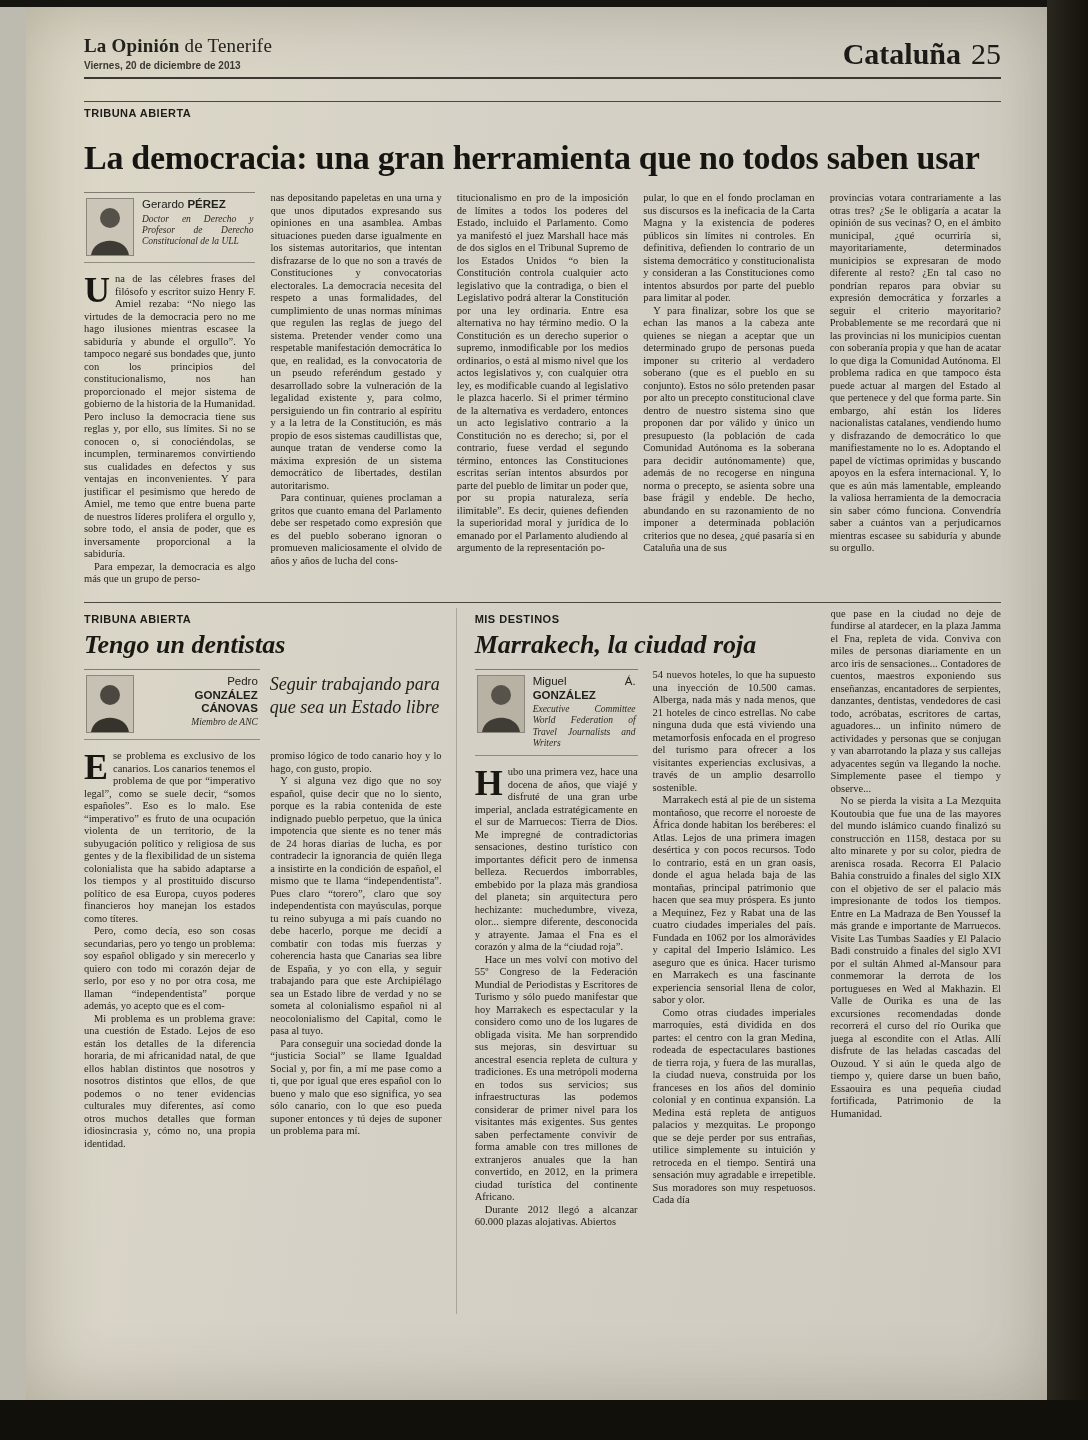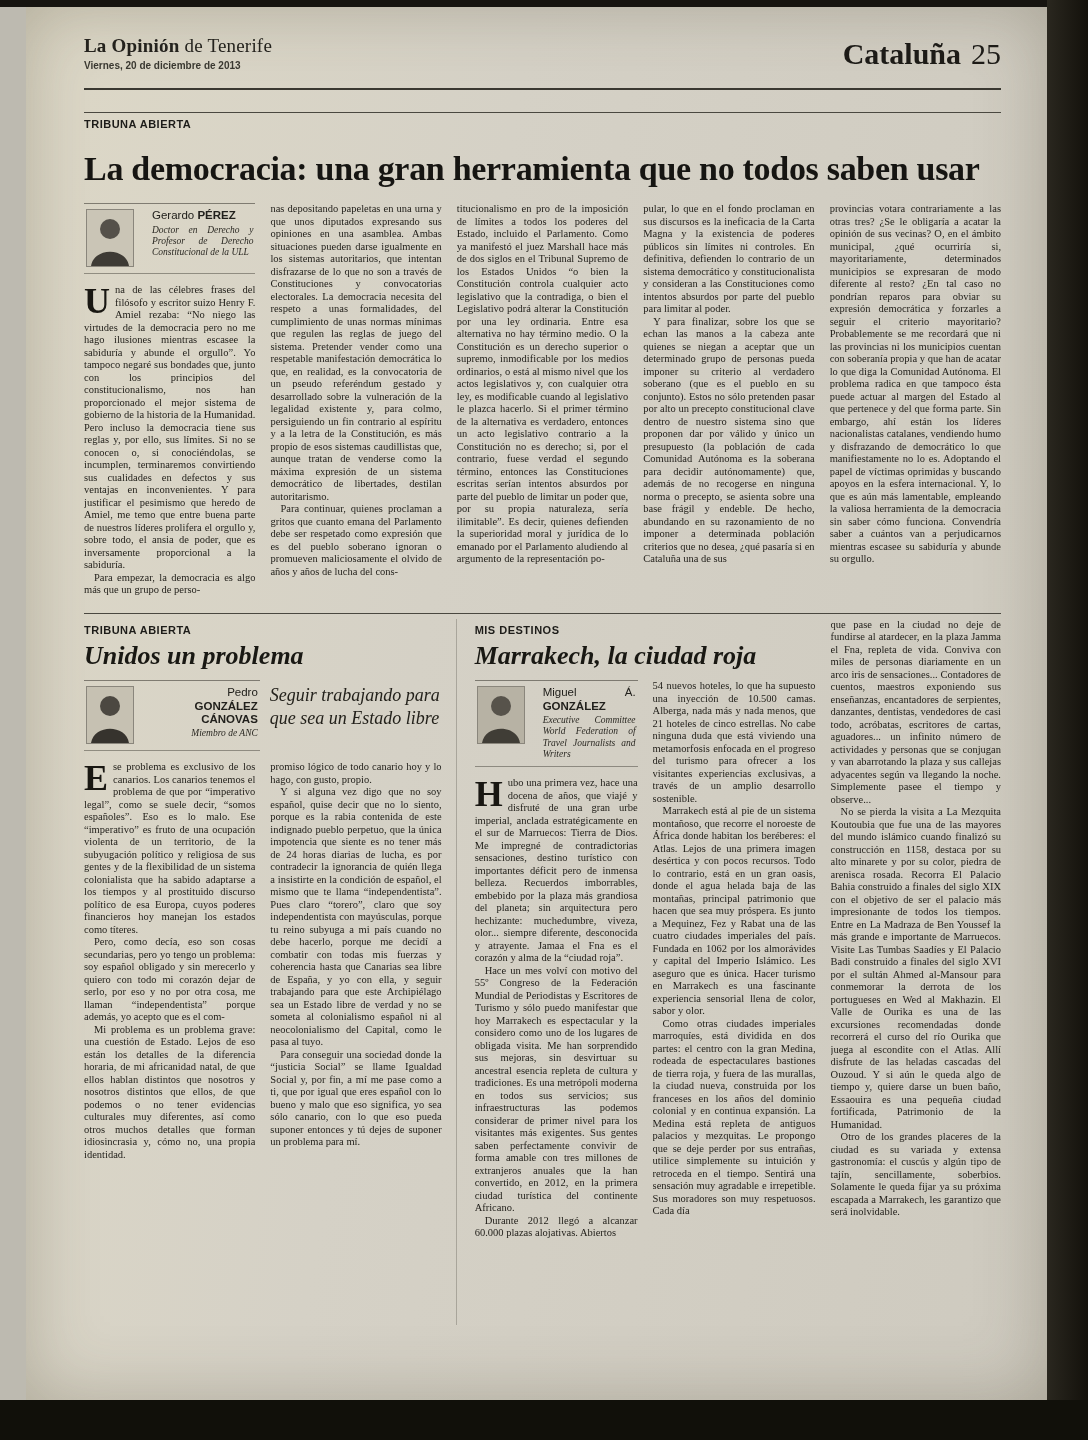--- a/index.html
+++ b/index.html
@@ -16,21 +16,21 @@
   .paper{
     position:absolute;left:26px;top:7px;width:1021px;height:1393px;
     background:linear-gradient(100deg,#ddd8c7 0%,#d5d1c6 40%,#cecabf 100%);
     box-shadow:inset 0 0 70px rgba(70,60,40,.28);
     color:#1e1c18;
   }
   .content{padding:28px 46px 0 58px;}
 
   
   .masthead{display:flex;justify-content:space-between;align-items:flex-end;
-    border-bottom:2px solid #3a3831;padding-bottom:17px;}
+    border-bottom:2px solid #3a3831;padding-bottom:6px;}
   .brand{font-size:19px;letter-spacing:.2px;color:#24221d;}
   .brand .b1{font-weight:bold;}
   .brand .b2{font-weight:normal;margin-left:5px;}
   .m-date{font-family:"Liberation Sans","DejaVu Sans",sans-serif;font-size:10px;
     font-weight:bold;color:#3a3831;margin-top:3px;}
   .m-right{font-size:30px;color:#1d1b17;white-space:nowrap;}
   .m-right .sec{font-weight:bold;}
   .m-right .pnum{font-weight:normal;margin-left:10px;}
 
   
@@ -43,21 +43,21 @@
     color:#161512;margin:20px 0 16px 0;line-height:1.1;}
   .headline-sub{font-size:26px;font-weight:bold;font-style:italic;color:#191813;
     margin:6px 0 10px 0;line-height:1.1;}
 
   
   .author-block{display:flex;gap:8px;align-items:flex-start;
     border-top:1px solid rgba(55,52,45,.55);border-bottom:1px solid rgba(55,52,45,.45);
     padding:5px 2px 6px 2px;margin-bottom:10px;}
   .photo{width:46px;height:56px;flex:0 0 auto;border:1px solid #8a867c;
     background:#c9c4b6;overflow:hidden;}
-  .author-meta{font-family:"Liberation Sans","DejaVu Sans",sans-serif;min-width:0;margin-left:10px;}
+  .author-meta{font-family:"Liberation Sans","DejaVu Sans",sans-serif;min-width:0;}
   .author-name{font-size:11.5px;color:#21201c;line-height:1.15;}
   .author-name .last{font-weight:bold;}
   .author-role{font-family:"Liberation Serif","DejaVu Serif",serif;font-style:italic;
     font-size:9.5px;color:#2b2923;line-height:1.2;margin-top:2px;}
   .author-block.align-right .author-meta{text-align:right;}
 
   
   .cols{display:flex;gap:15px;align-items:flex-start;}
   .c{flex:1;min-width:0;text-align:justify;font-size:10.5px;line-height:12.5px;
     color:#1f1d18;overflow:hidden;}
@@ -144,21 +144,21 @@
         <div class="c">
             <p>provincias votara contrariamente a las otras tres? ¿Se le obligaría a acatar la opinión de sus vecinas? O, en el ámbito municipal, ¿qué ocurriría si, mayoritariamente, determinados municipios se expresaran de modo diferente al resto? ¿En tal caso no pondrían reparos para obviar su expresión democrática y forzarles a seguir el criterio mayoritario? Probablemente se me recordará que ni las provincias ni los municipios cuentan con soberanía propia y que han de acatar lo que diga la Comunidad Autónoma. El problema radica en que tampoco ésta puede actuar al margen del Estado al que pertenece y del que forma parte. Sin embargo, ahí están los líderes nacionalistas catalanes, vendiendo humo y disfrazando de democrático lo que manifiestamente no lo es. Adoptando el papel de víctimas oprimidas y buscando apoyos en la esfera internacional. Y, lo que es aún más lamentable, empleando la valiosa herramienta de la democracia sin saber cómo funciona. Convendría saber a cuántos van a perjudicarnos mientras escasee su sabiduría y abunde su orgullo.</p>
           </div>
       </div>
     </section>
 
     <div class="bottom">
 
       <section class="sec-left">
         <div class="kicker">TRIBUNA ABIERTA</div>
-        <h2 class="headline-sub">Unidos un problema</h2>
+        <h2 class="headline-sub">Tengo un dentistas</h2>
         <div class="header-row">
           <div class="author-block align-right">
             <div class="photo">
               <svg viewBox="0 0 46 56" width="46" height="56">
                 <rect width="46" height="56" fill="#c6c1b2"></rect>
                 <circle cx="23" cy="19" r="10" fill="#4c4841"></circle>
                 <path d="M4 56 C7 37 39 37 42 56 Z" fill="#36332d"></path>
               </svg>
             </div>
             <div class="author-meta">
@@ -216,19 +216,18 @@
             <div class="c">
                 <p>54 nuevos hoteles, lo que ha supuesto una inyección de 10.500 camas. Alberga, nada más y nada menos, que 21 hoteles de cinco estrellas. No cabe ninguna duda que está viviendo una metamorfosis enfocada en el progreso del turismo para ofrecer a los visitantes experiencias exclusivas, a través de un amplio desarrollo sostenible.</p>
                 <p>Marrakech está al pie de un sistema montañoso, que recorre el noroeste de África donde habitan los beréberes: el Atlas. Lejos de una primera imagen desértica y con pocos recursos. Todo lo contrario, está en un gran oasis, donde el agua helada baja de las montañas, principal patrimonio que hacen que sea muy próspera. Es junto a Mequinez, Fez y Rabat una de las cuatro ciudades imperiales del país. Fundada en 1062 por los almorávides y capital del Imperio Islámico. Les aseguro que es única. Hacer turismo en Marrakech es una fascinante experiencia sensorial llena de color, sabor y olor.</p>
                 <p>Como otras ciudades imperiales marroquíes, está dividida en dos partes: el centro con la gran Medina, rodeada de espectaculares bastiones de tierra roja, y fuera de las murallas, la ciudad nueva, construida por los franceses en los años del dominio colonial y en continua expansión. La Medina está repleta de antiguos palacios y mezquitas. Le propongo que se deje perder por sus entrañas, utilice simplemente su intuición y retroceda en el tiempo. Sentirá una sensación muy agradable e irrepetible. Sus moradores son muy respetuosos. Cada día</p>
               </div>
           </div>
         </div>
         <div class="c marr-col3">
             <p>que pase en la ciudad no deje de fundirse al atardecer, en la plaza Jamma el Fna, repleta de vida. Conviva con miles de personas diariamente en un arco iris de sensaciones... Contadores de cuentos, maestros exponiendo sus enseñanzas, encantadores de serpientes, danzantes, dentistas, vendedores de casi todo, acróbatas, escritores de cartas, aguadores... un infinito número de actividades y personas que se conjugan y van abarrotando la plaza y sus callejas adyacentes según va llegando la noche. Simplemente pasee el tiempo y observe...</p>
             <p>No se pierda la visita a La Mezquita Koutoubia que fue una de las mayores del mundo islámico cuando finalizó su construcción en 1158, destaca por su alto minarete y por su color, piedra de arenisca rosada. Recorra El Palacio Bahia construido a finales del siglo XIX con el objetivo de ser el palacio más impresionante de todos los tiempos. Entre en La Madraza de Ben Youssef la más grande e importante de Marruecos. Visite Las Tumbas Saadíes y El Palacio Badi construido a finales del siglo XVI por el sultán Ahmed al-Mansour para conmemorar la derrota de los portugueses en Wed al Makhazin. El Valle de Ourika es una de las excursiones recomendadas donde recorrerá el curso del río Ourika que juega al escondite con el Atlas. Allí disfrute de las heladas cascadas del Ouzoud. Y si aún le queda algo de tiempo y, quiere darse un buen baño, Essaouira es una pequeña ciudad fortificada, Patrimonio de la Humanidad.</p>
-            <p>Otro de los grandes placeres de la ciudad es su variada y extensa gastronomía: el cuscús y algún tipo de tajín, sencillamente, soberbios. Solamente le queda fijar ya su próxima escapada a Marrakech, les garantizo que será inolvidable.</p>
           </div>
       </section>
 
     </div>
   </div>
 </div>
 
 </body></html>

